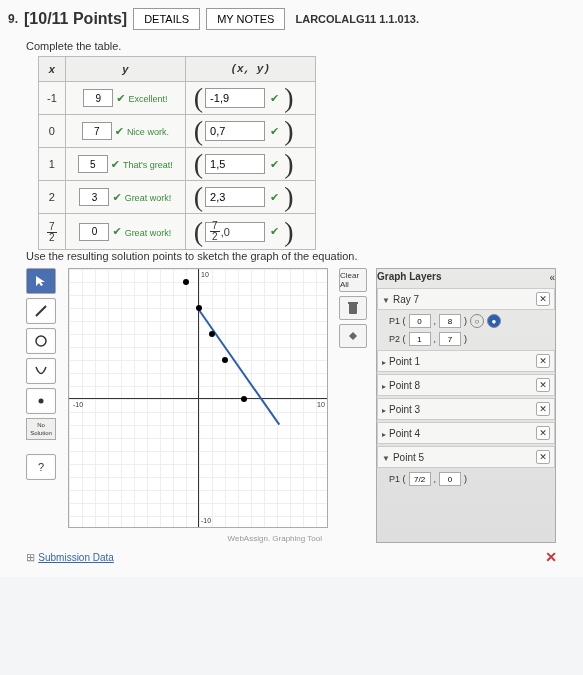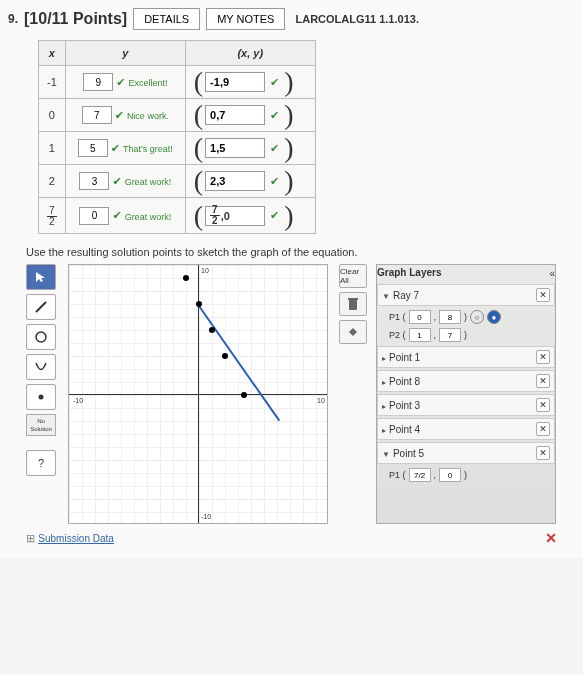--- a/index.html
+++ b/index.html
@@ -8,29 +8,29 @@
   .qhead{display:flex;align-items:center;gap:6px;margin-bottom:10px;}
   .qnum{font-weight:bold;font-size:12px;}
   .btn{border:1px solid #999;background:#fff;padding:4px 10px;font-size:11px;cursor:pointer;}
   .ref{font-size:11px;font-weight:bold;margin-left:4px;}
   .prompt{margin:4px 0 4px 18px;font-size:11px;}
   .formula{margin:2px 0 8px 60px;font-size:11px;}
   .tbl{margin-left:30px;border-collapse:collapse;}
   .tbl th,.tbl td{border:1px solid #bbb;background:#f8f8f7;padding:6px 8px;text-align:center;font-size:11px;vertical-align:middle;}
   .tbl th{background:#efefee;font-weight:bold;font-style:italic;}
   .inp{width:30px;height:18px;border:1px solid #999;background:#fff;font-size:10px;text-align:center;}
-  .inpw{width:60px;height:20px;border:1px solid #999;background:#fff;font-size:11px;text-align:left;padding-left:4px;font-weight:bold;}
+  .inpw{width:60px;height:20px;border:1px solid #999;background:#fff;font-size:11px;text-align:left;padding-left:4px;}
   .chk{color:#3a8a3a;font-size:11px;margin:0 3px;}
   .fb{color:#3a8a3a;font-size:9px;}
   .paren{font-family:'Times New Roman',serif;font-size:28px;line-height:20px;display:inline-block;vertical-align:middle;color:#333;}
   .xycell{display:flex;align-items:center;gap:2px;font-size:14px;}
   .frac{display:inline-flex;flex-direction:column;align-items:center;font-size:10px;line-height:10px;}
   .frac .n{border-bottom:1px solid #333;padding:0 2px;}
   .frac .d{padding:0 2px;}
-  .instr{margin:12px 0 6px 18px;font-size:11px;}
+  .instr{margin:0 0 6px 18px;font-size:11px;}
   .graphwrap{display:flex;margin-left:18px;gap:6px;}
   .toolbox{display:flex;flex-direction:column;gap:4px;width:36px;}
   .tool{width:30px;height:26px;border:1px solid #aaa;background:#fff;display:flex;align-items:center;justify-content:center;cursor:pointer;border-radius:2px;box-shadow:inset 0 0 2px rgba(0,0,0,0.1);}
   .tool.sel{background:#4a6fb3;color:#fff;}
   .nosol{width:30px;height:22px;border:1px solid #aaa;background:#efefee;font-size:6px;text-align:center;line-height:8px;padding-top:2px;cursor:pointer;}
   .canvas{width:260px;height:260px;border:1px solid #aaa;background:#fff;position:relative;background-image:
     linear-gradient(#eee 1px,transparent 1px),
     linear-gradient(90deg,#eee 1px,transparent 1px);
   background-size:13px 13px;}
   .axis-x{position:absolute;left:0;right:0;top:50%;height:1px;background:#333;}
@@ -61,27 +61,28 @@
 <div class="page">
 
   <div class="qhead">
     <span class="qnum">9.</span>
     <span style="font-weight:bold;font-size:16px;">[10/11 Points]</span>
     <button class="btn">DETAILS</button>
     <button class="btn">MY NOTES</button>
     <span class="ref">LARCOLALG11 1.1.013.</span>
   </div>
 
+  <div class="prompt">Complete the table.</div>
 
   <table class="tbl">
     <tbody>
         <tr>
       <th>x</th>
       <th style="width:120px;">y</th>
-      <th style="width:130px;">(x, y)</th>
+      <th style="width:130px;font-family:Liberation Mono, monospace;">(x, y)</th>
     </tr>
     <tr>
       <td>-1</td>
       <td><input class="inp" value="9" style=""><span class="chk">✔</span><span class="fb">Excellent!</span></td>
       <td>
             <div class="xycell">
               <span class="paren">(</span>
               <input class="inpw" value="-1,9" style="">
               <span class="chk">✔</span>
               <span class="paren">)</span>
@@ -191,20 +192,21 @@
         <div class="pt" style="left:117px;top:13px;"></div>
         <div class="pt" style="left:130px;top:39px;"></div>
         <div class="pt" style="left:143px;top:65px;"></div>
         <div class="pt" style="left:156px;top:91px;"></div>
         <div class="pt" style="left:175px;top:130px;"></div>
         <span class="ticklbl" style="left:132px;top:2px;">10</span>
         <span class="ticklbl" style="left:248px;top:132px;">10</span>
         <span class="ticklbl" style="left:4px;top:132px;">-10</span>
         <span class="ticklbl" style="left:132px;top:248px;">-10</span>
       </div>
+      <div class="footer">WebAssign. Graphing Tool</div>
     </div>
 
     <div class="sidecol">
       <div class="sidebtn">Clear All</div>
       <div class="sidebtn">
           <svg width="12" height="14">
             <path d="M2 3h8v9a1 1 0 0 1-1 1H3a1 1 0 0 1-1-1zM1 1h10v2H1z" fill="#666"></path>
           </svg>
         </div>
       <div class="sidebtn">

